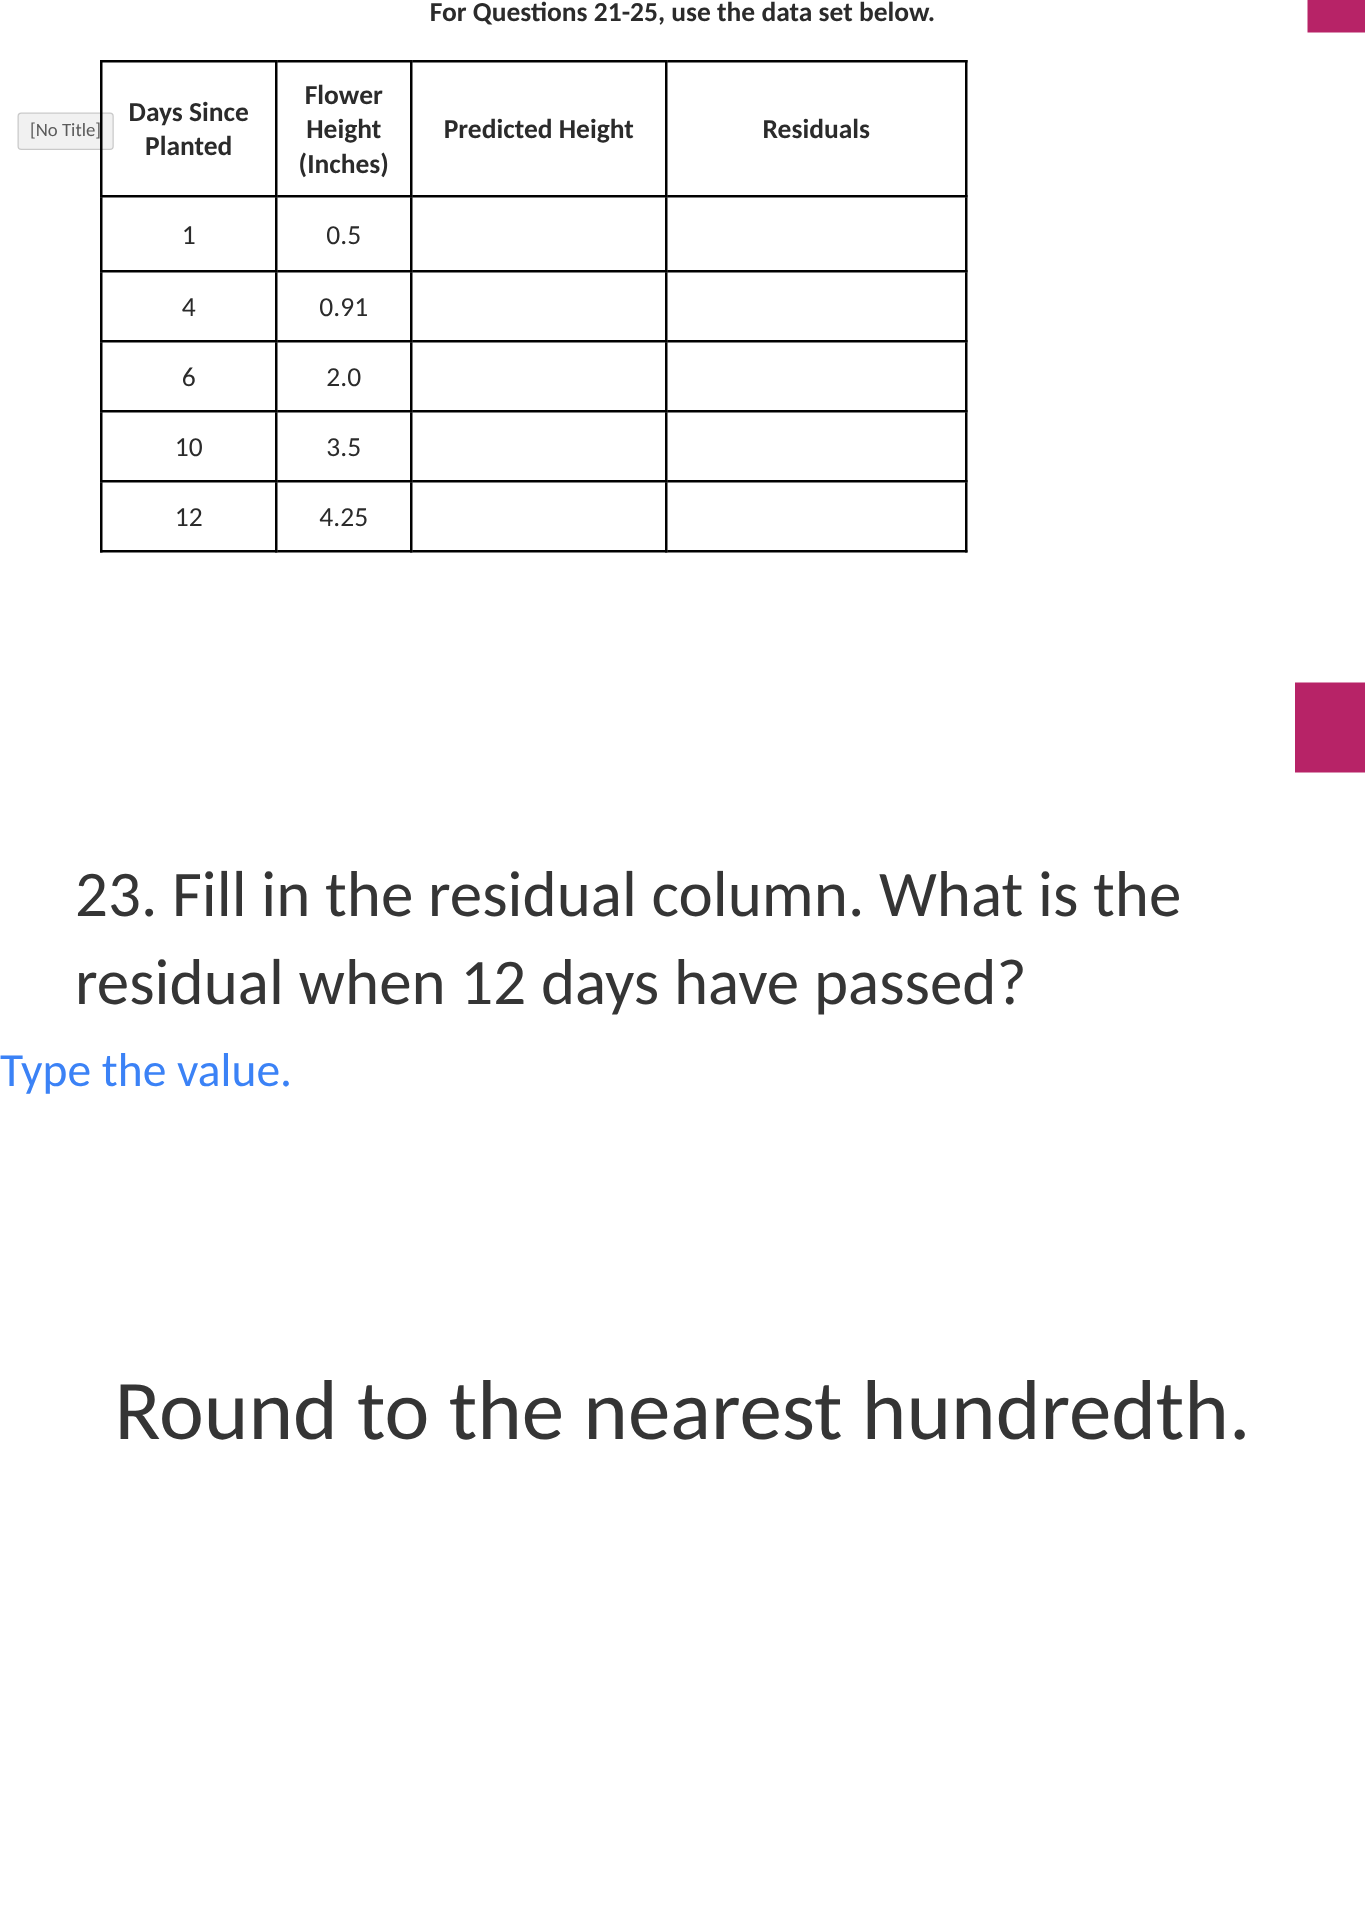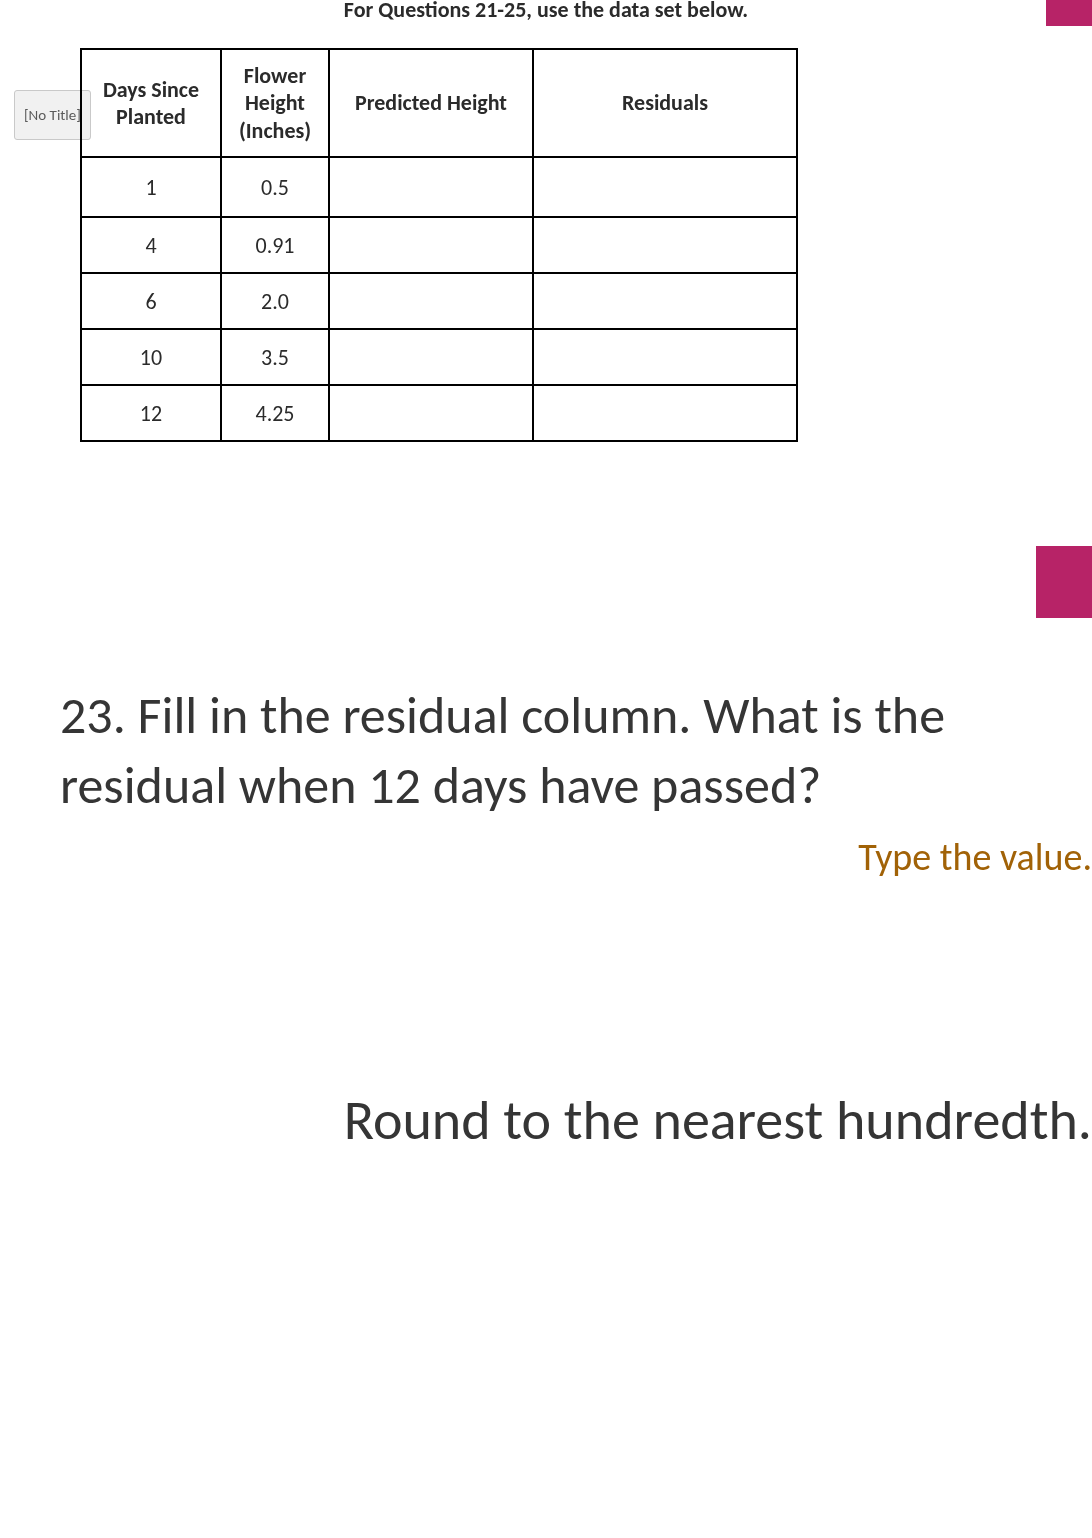--- a/index.html
+++ b/index.html
@@ -26,21 +26,21 @@
     }
     .no-title-badge {
       position: absolute;
       top: 90px;
       left: 14px;
       background: #f1f1f1;
       border: 1px solid #c9c9c9;
       border-radius: 3px;
       font-size: 15px;
       color: #5a5a5a;
-      padding: 15px 9px;
+      padding: 5px 9px;
     }
     .table-wrap {
       position: absolute;
       top: 20px;
       left: 80px;
     }
     table {
       border-collapse: collapse;
       margin-top: 28px;
     }
@@ -52,21 +52,21 @@
       padding: 0;
     }
     th {
       font-weight: bold;
       line-height: 1.25;
       padding: 8px 4px;
     }
     .col-days { width: 140px; }
     .col-height { width: 108px; }
     .col-pred { width: 204px; }
-    .col-res { width: 264px; border-radius: 20px; }
+    .col-res { width: 240px; border-radius: 20px; }
     tbody td { height: 56px; }
     tbody tr.firstrow td { height: 60px; }
     thead th { height: 108px; }
     .pink-block-1 {
       position: absolute;
       top: 0;
       right: 0;
       width: 46px;
       height: 26px;
       background: #b72367;
@@ -86,31 +86,31 @@
       right: 16px;
       font-size: 52px;
       color: #353535;
       line-height: 1.35;
     }
     .type-value {
       position: absolute;
       top: 834px;
       left: 0;
       right: 0;
-      text-align: right;
+      text-align: left;
       font-size: 38px;
-      color: #a16207;
+      color: #3b82f6;
     }
     .round {
       position: absolute;
       top: 1080px;
       left: 0;
       right: 0;
-      text-align: right;
-      font-size: 56px;
+      text-align: center;
+      font-size: 68px;
       color: #353535;
       line-height: 1.45;
     }
     .header-line { display:block; }
   </style>
 </head>
 <body>
 
 <div class="pink-block-1"></div>
 <div class="pink-block-2"></div>

